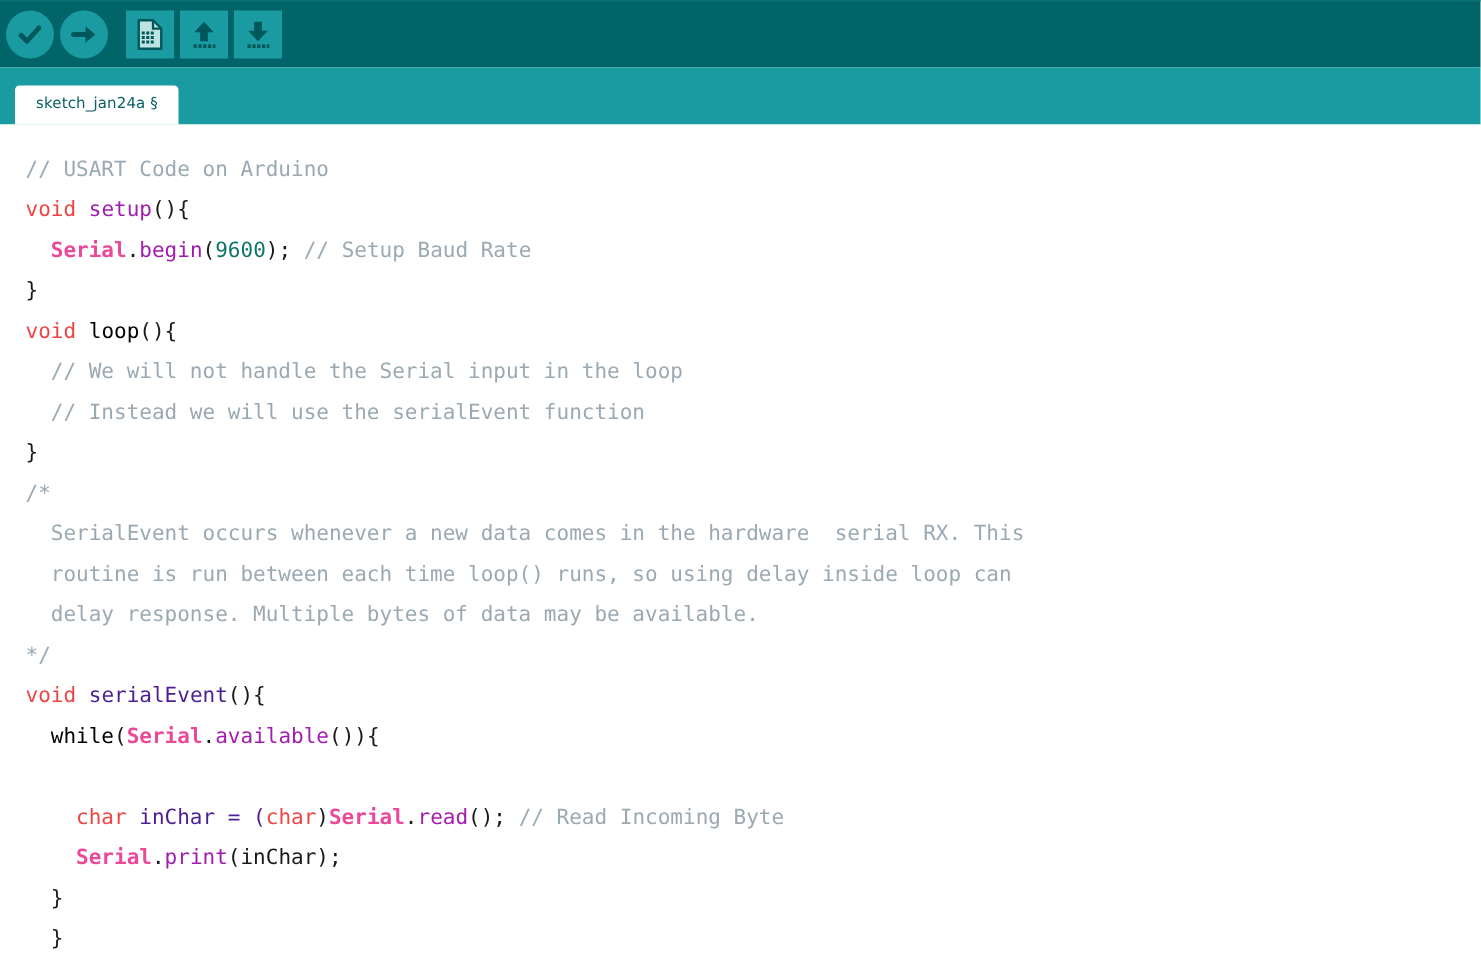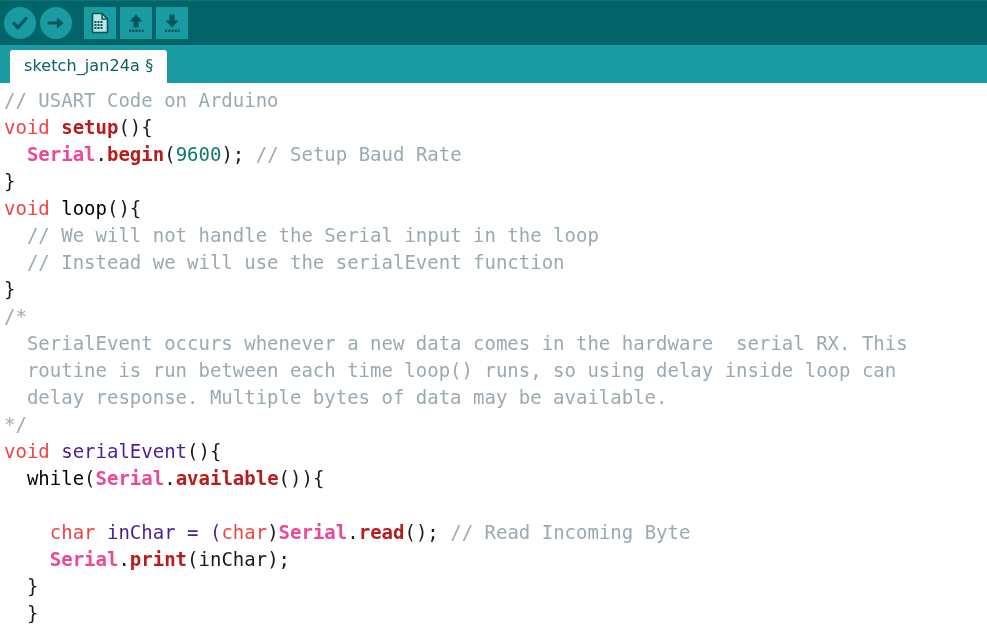--- a/index.html
+++ b/index.html
@@ -60,53 +60,53 @@
     background: #1a9ba1;
     display: flex;
     align-items: flex-end;
     padding-left: 10px;
     box-sizing: border-box;
     flex: 0 0 auto;
   }
   #tab-active {
     background: #ffffff;
     color: #0b6165;
-    font-size: 16px;
+    font-size: 10px;
     padding: 7px 14px 8px 14px;
     border-radius: 3px 3px 0 0;
     line-height: 1.1;
     cursor: pointer;
     font-family: "DejaVu Sans", sans-serif;
     letter-spacing: 0.1px;
   }
 
   
   #editor {
     flex: 1 1 auto;
     background: #ffffff;
     overflow: hidden;
     padding: 4px 0 0 4px;
     box-sizing: border-box;
   }
   #code {
-    margin: 0;
+    margin: 13px;
     font-family: "DejaVu Sans Mono", "Liberation Mono", monospace;
-    font-size: 19px;
+    font-size: 14px;
     line-height: 27px;
     white-space: pre;
     color: #000000;
     tab-size: 2;
   }
   .ln { display: block; height: 27px; }
 
   
   .cmt  { color: #9aa9b2; }
   .kw   { color: #ef4444; }   
   .kw2  { color: #000000; }   
-  .fn   { color: #b91c1c; font-weight: bold; }   
+  .fn   { color: #a21caf; }   
   .lib  { color: #ec4899; font-weight: bold; }  
   .pln  { color: #4c1d95; }
   .num  { color: #0f766e; }
   .pun  { color: #1a1a1a; }
 </style>
 </head>
 <body>
 
 <div id="ide-window">
 

